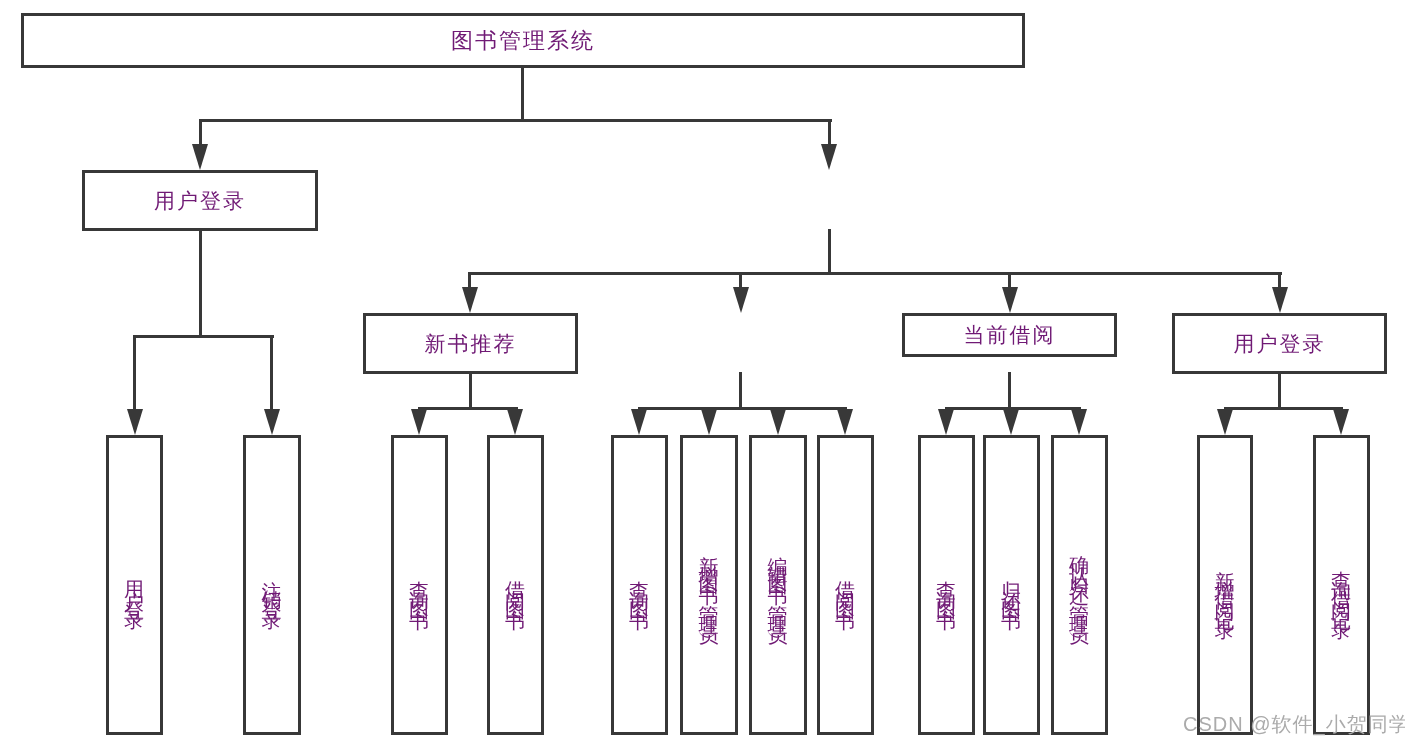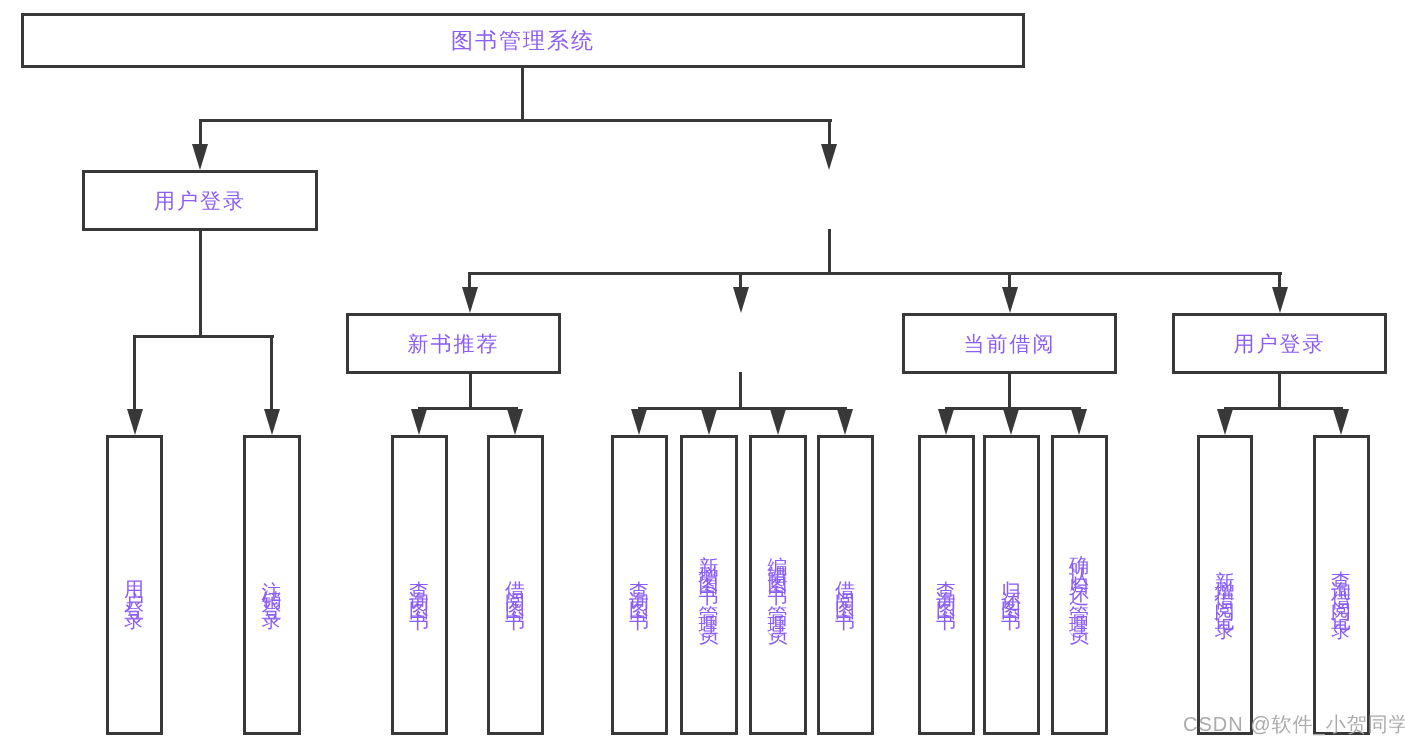--- a/index.html
+++ b/index.html
@@ -5,21 +5,21 @@
   html,body{margin:0;padding:0;}
   body{
     width:1405px;height:747px;position:relative;background:#ffffff;
     font-family:"Liberation Sans","DejaVu Sans",sans-serif;overflow:hidden;
   }
   .canvas{position:absolute;inset:0;}
   .box{
     position:absolute;box-sizing:border-box;border:3px solid #383838;background:#ffffff;
     display:flex;align-items:center;justify-content:center;
   }
-  .box .lbl{font-size:21px;color:#8b5cf6;letter-spacing:2px;white-space:nowrap;}
+  .box .lbl{font-size:21px;color:#701a75;letter-spacing:2px;white-space:nowrap;}
   .root .lbl{font-size:22px;}
   .vbox{justify-content:center;}
   .vbox .lbl{
     writing-mode:vertical-rl;text-orientation:mixed;
     font-size:20px;letter-spacing:10px;line-height:1;white-space:nowrap;
   }
   .line{position:absolute;background:#383838;}
   .arrow{
     position:absolute;width:0;height:0;
     border-left:8px solid transparent;border-right:8px solid transparent;
@@ -84,24 +84,24 @@
   <div class="arrow" style="left:1333px;top:409px"></div>
 
   <div class="box root" style="left:21px;top:13px;width:1004px;height:55px">
     <span class="lbl">图书管理系统</span>
   </div>
 
   <div class="box" style="left:82px;top:170px;width:236px;height:61px">
     <span class="lbl">用户登录</span>
   </div>
 
-  <div class="box" style="left:346px;top:313px;width:215px;height:61px">
+  <div class="box" style="left:363px;top:313px;width:215px;height:61px">
     <span class="lbl">新书推荐</span>
   </div>
-  <div class="box" style="left:902px;top:313px;width:215px;height:61px">
+  <div class="box" style="left:902px;top:313px;width:215px;height:44px">
     <span class="lbl">当前借阅</span>
   </div>
   <div class="box" style="left:1172px;top:313px;width:215px;height:61px">
     <span class="lbl">用户登录</span>
   </div>
 
   <div class="box vbox" style="left:106px;top:435px;width:57px;height:300px">
     <span class="lbl">用户登录</span>
   </div>
   <div class="box vbox" style="left:243px;top:435px;width:58px;height:300px">

